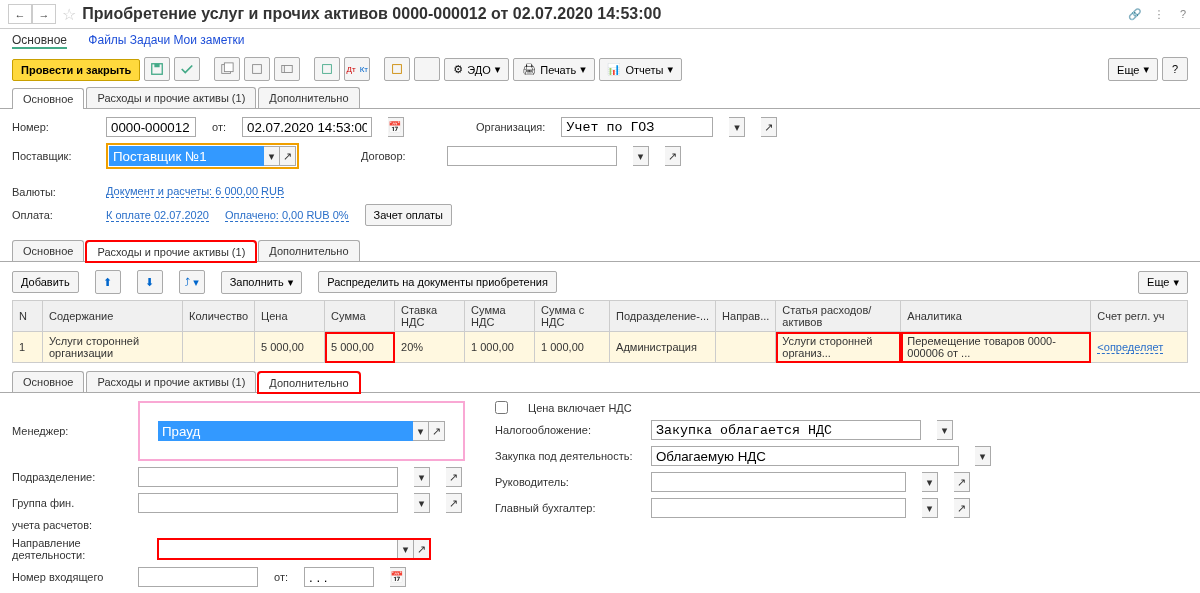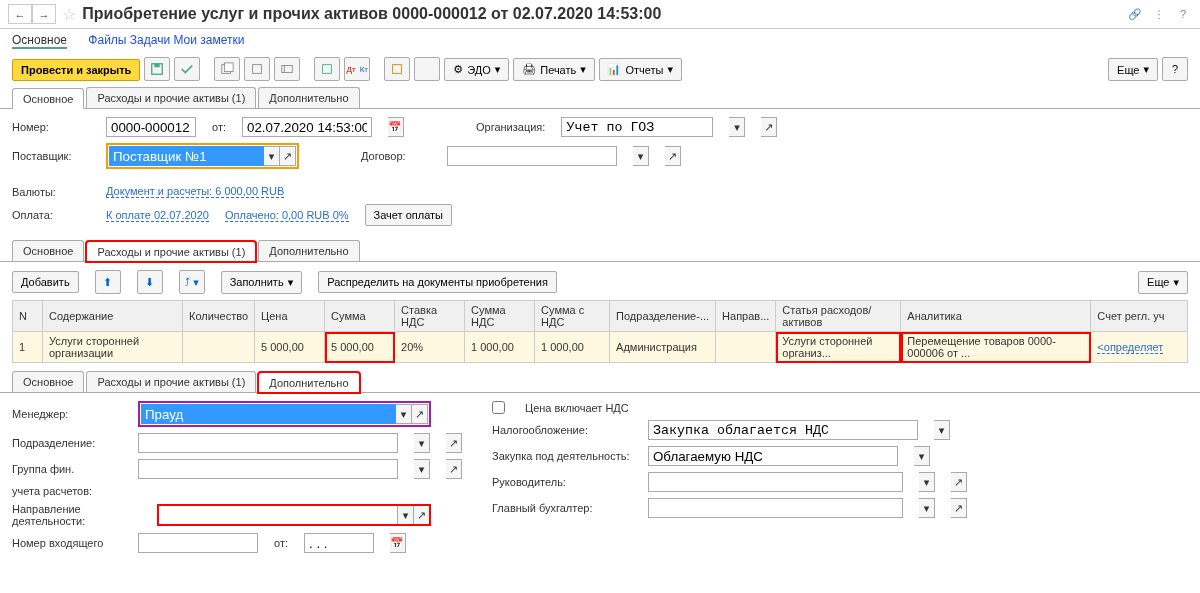--- a/index.html
+++ b/index.html
@@ -32,21 +32,21 @@
 .supplier-wrap { border: 2px solid #f0a000; padding: 1px; display: inline-flex; }
 .dd-btn { border: 1px solid #aaa; border-left: none; width: 16px; height: 20px; background: #f5f5f5; display: inline-flex; align-items: center; justify-content: center; cursor: pointer; }
 .link-dot { border-bottom: 1px dashed #2a6fc9; color: #2a6fc9; cursor: pointer; }
 textarea.input { height: 44px; resize: none; }
 .table { border-collapse: collapse; width: 100%; margin-top: 4px; }
 .table th, .table td { border: 1px solid #ccc; padding: 3px 6px; text-align: left; font-weight: normal; font-size: 11px; height: 20px; }
 .table th { background: #f0f0f0; }
 .table tr.data { background: #fff8e0; }
 .num { text-align: right; }
 .red-cell { outline: 2px solid red; outline-offset: -2px; }
-.manager-wrap { border: 2px solid #a21caf; padding: 1px; display: inline-flex; }
+.manager-wrap { border: 2px solid #f9a8d4; padding: 18px; display: inline-flex; }
 .red-input { outline: 2px solid red; outline-offset: -1px; }
 .cb { margin-right: 4px; }
 .grid2 { display: flex; gap: 30px; }
 .col { flex: 0 0 auto; }
 svg { width: 14px; height: 14px; }
 </style>
 </head>
 <body>
 
 <div class="header">
@@ -275,21 +275,21 @@
       <input type="checkbox" class="cb" style="">
       <span>Цена включает НДС</span>
     </div>
     <div class="row">
       <span style="width:140px">Налогообложение:</span>
       <input class="input" style="width: 270px; font-family: Liberation Mono, monospace;" value="Закупка облагается НДС">
       <span class="dd-btn">▾</span>
     </div>
     <div class="row">
       <span style="width:140px">Закупка под деятельность:</span>
-      <input class="input" style="width: 250px;" value="Облагаемую НДС">
+      <input class="input" style="width: 308px;" value="Облагаемую НДС">
       <span class="dd-btn">▾</span>
     </div>
     <div class="row">
       <span style="width:140px">Руководитель:</span>
       <input class="input" style="width: 255px;">
       <span class="dd-btn">▾</span>
       <span class="dd-btn">↗</span>
     </div>
     <div class="row">
       <span style="width:140px">Главный бухгалтер:</span>

